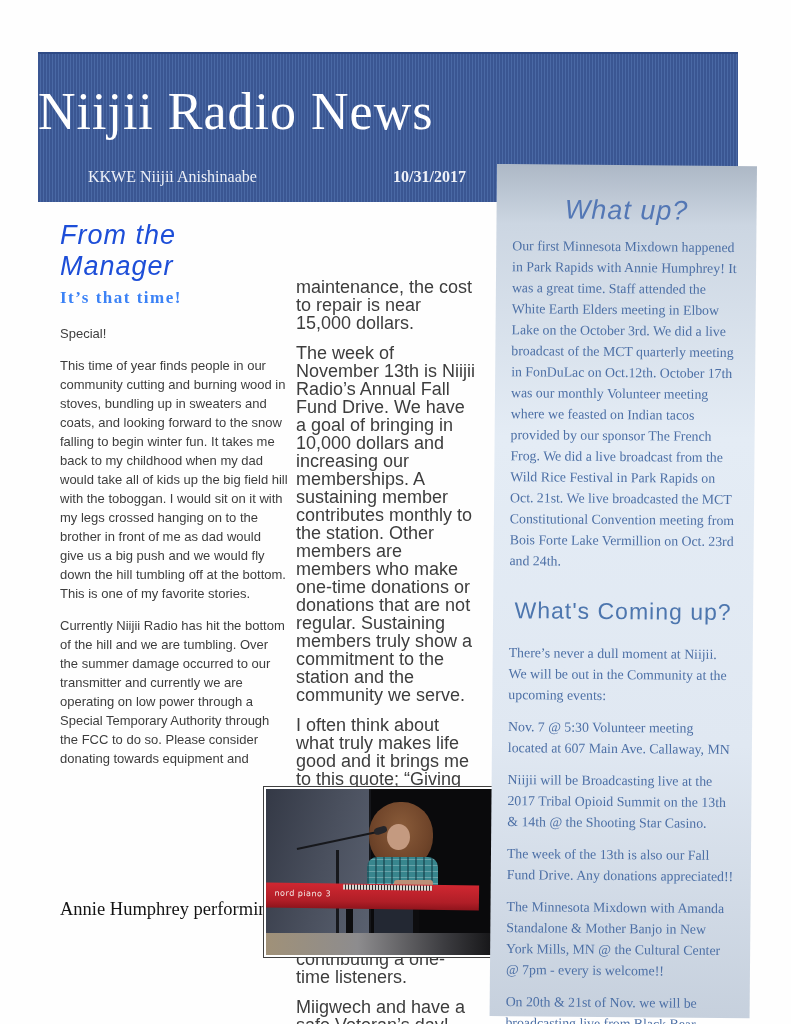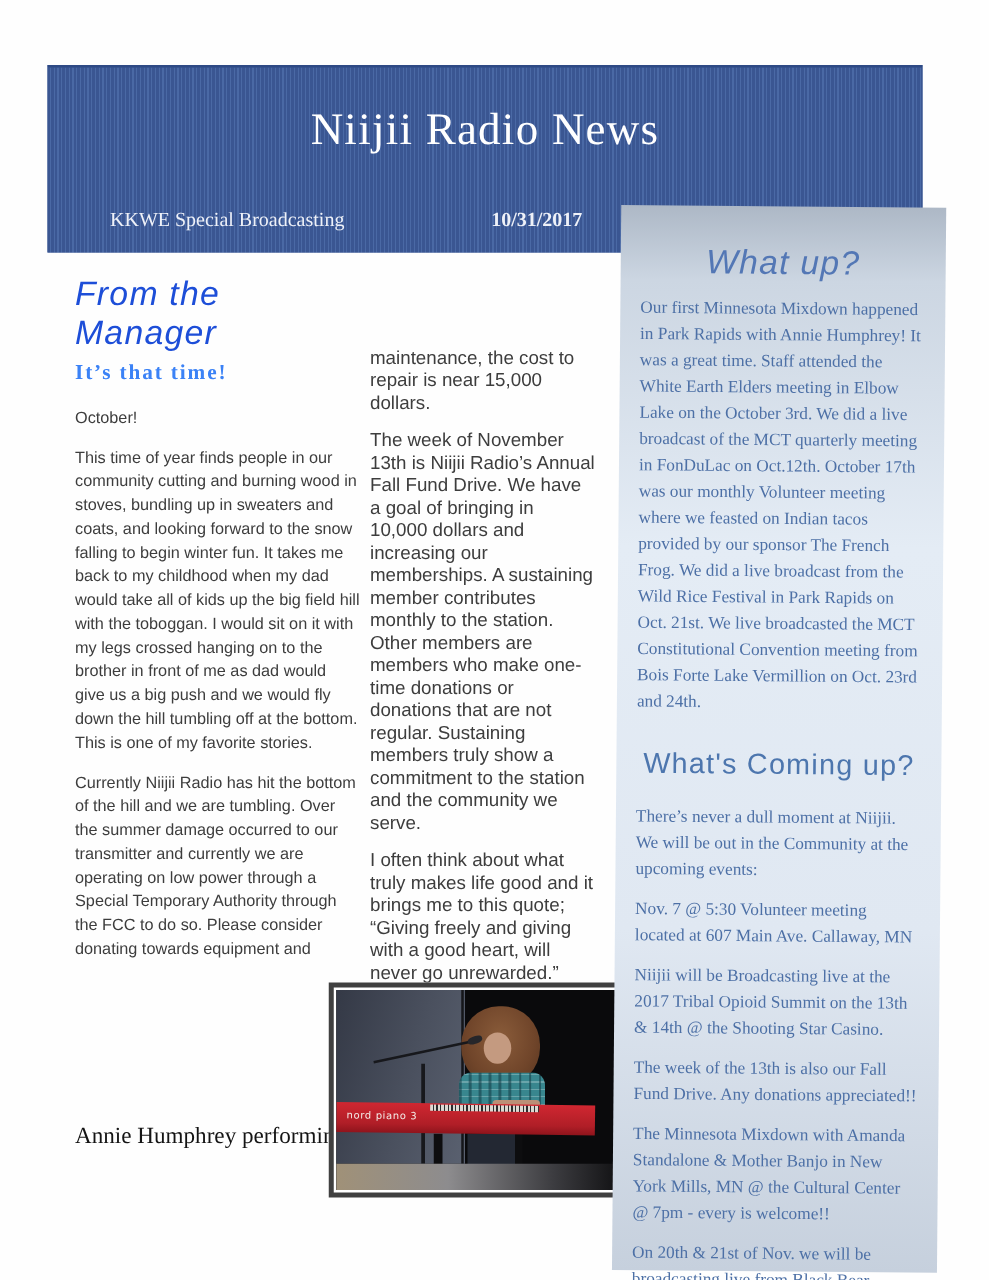--- a/index.html
+++ b/index.html
@@ -9,22 +9,22 @@
   }
 
   
   .banner{
     position:absolute;left:38px;top:52px;width:700px;height:148px;
     background-color:#3c5a97;
     background-image:repeating-linear-gradient(90deg,#3a5692 0 2px,#4a69a5 2px 3px);
     border-top:2px solid #2e4a85;
   }
   .banner-title{
-    position:absolute;left:0;right:0;top:28px;text-align:center;
-    font-family:"Liberation Serif",serif;font-size:36px;color:#ffffff;
+    position:absolute;left:0;right:0;top:28px;
+    font-family:"Liberation Serif",serif;font-size:52px;color:#ffffff;
     letter-spacing:1px;
   }
   .banner-sub{
     position:absolute;left:0;right:0;bottom:12px;height:22px;
     color:#eef1f8;font-family:"Liberation Serif",serif;font-size:16px;
   }
   .banner-org{position:absolute;left:50px;top:0;}
   .banner-date{position:absolute;left:325px;top:0;font-weight:bold;margin-left:30px;}
 
   
@@ -36,33 +36,33 @@
   .mgr-sub{
     font-family:"Liberation Serif",serif;font-weight:bold;font-size:17px;
     color:#3b82f6;letter-spacing:1.5px;margin:0 0 16px 0;
   }
   .body-par{
     font-size:13px;line-height:19px;color:#3d3d3d;margin:0 0 13px 0;
   }
 
   
   .mid-col{position:absolute;left:296px;top:278px;width:180px;}
-  .mid-col .body-par{font-size:15px;line-height:18px;margin:0 0 12px 0;}
+  .mid-col .body-par{font-size:18px;line-height:18px;margin:0 0 12px 0;}
 
   
   .caption{
     position:absolute;left:60px;top:895px;width:230px;
     font-family:"Liberation Serif",serif;font-size:18.5px;color:#141414;
     line-height:29px;
   }
 
   
   .photo{
     position:absolute;left:263px;top:786px;width:235px;height:172px;
-    background:#fff;border:4px solid #404040;padding:2px;box-sizing:border-box;
+    background:#fff;border:1px solid #404040;padding:2px;box-sizing:border-box;
   }
   .scene{position:relative;width:100%;height:100%;background:#0a0a0c;overflow:hidden;}
   .curtain{position:absolute;left:0;top:0;width:46%;height:87%;
     background:linear-gradient(105deg,#343946 0%,#4a505e 55%,#5a6170 100%);}
   .curtain-seam{position:absolute;left:45%;top:0;width:2px;height:87%;background:#15161a;}
   .floor{position:absolute;bottom:0;left:0;width:100%;height:13%;
     background:linear-gradient(90deg,#a09178 0%,#8d8c8e 40%,#3c3c40 78%,#141416 100%);}
   .hair{position:absolute;left:45%;top:8%;width:28%;height:40%;border-radius:48%;
     background:radial-gradient(ellipse at 50% 40%,#8a5c3a 0%,#70452a 60%,#56341f 100%);}
   .face{position:absolute;left:53%;top:21%;width:10%;height:16%;background:#c49a80;border-radius:50%;}
@@ -105,29 +105,29 @@
   }
 </style>
 </head>
 <body>
 
 <div class="page">
 
   <div class="banner">
     <div class="banner-title">Niijii Radio News</div>
     <div class="banner-sub">
-      <span class="banner-org">KKWE Special Broadcasting</span>
+      <span class="banner-org">KKWE Niijii Anishinaabe</span>
       <span class="banner-date">10/31/2017</span>
     </div>
   </div>
 
   <div class="left-col">
     <h2 class="mgr-heading">From the Manager</h2>
     <h3 class="mgr-sub">It’s that time!</h3>
-    <p class="body-par">October!</p>
+    <p class="body-par">Special!</p>
     <p class="body-par">This time of year finds people in our community cutting and burning wood in stoves, bundling up in sweaters and coats, and looking forward to the snow falling to begin winter fun.  It takes me back to my childhood when my dad would take all of kids up the big field hill with the toboggan.  I would sit on it with my legs crossed hanging on to the brother in front of me as dad would give us a big push and we would fly down the hill tumbling off at the bottom. This is one of my favorite stories.</p>
     <p class="body-par">Currently Niijii Radio has hit the bottom of the hill and we are tumbling.  Over the summer damage occurred to our transmitter and currently we are operating on low power through a Special Temporary Authority through the FCC to do so.   Please consider donating towards equipment and</p>
   </div>
 
   <div class="mid-col">
     <p class="body-par">maintenance, the cost to repair is near 15,000 dollars.</p>
     <p class="body-par">The week of November 13th is Niijii Radio’s Annual Fall Fund Drive.  We have a goal of bringing in 10,000 dollars and increasing our memberships.  A sustaining member contributes monthly to the station.  Other members are members who make one-time donations or donations that are not regular.  Sustaining members truly show a commitment to the station and the community we serve.</p>
     <p class="body-par">I often think about what truly makes life good and it brings me to this quote; “Giving freely and giving with a good heart, will never go unrewarded.” James Clear, The Art of Winning In Life.  Please consider becoming a sustaining member or contributing a one-time listeners.</p>
     <p class="body-par">Miigwech and have a safe Veteran’s day!.</p>
   </div>

